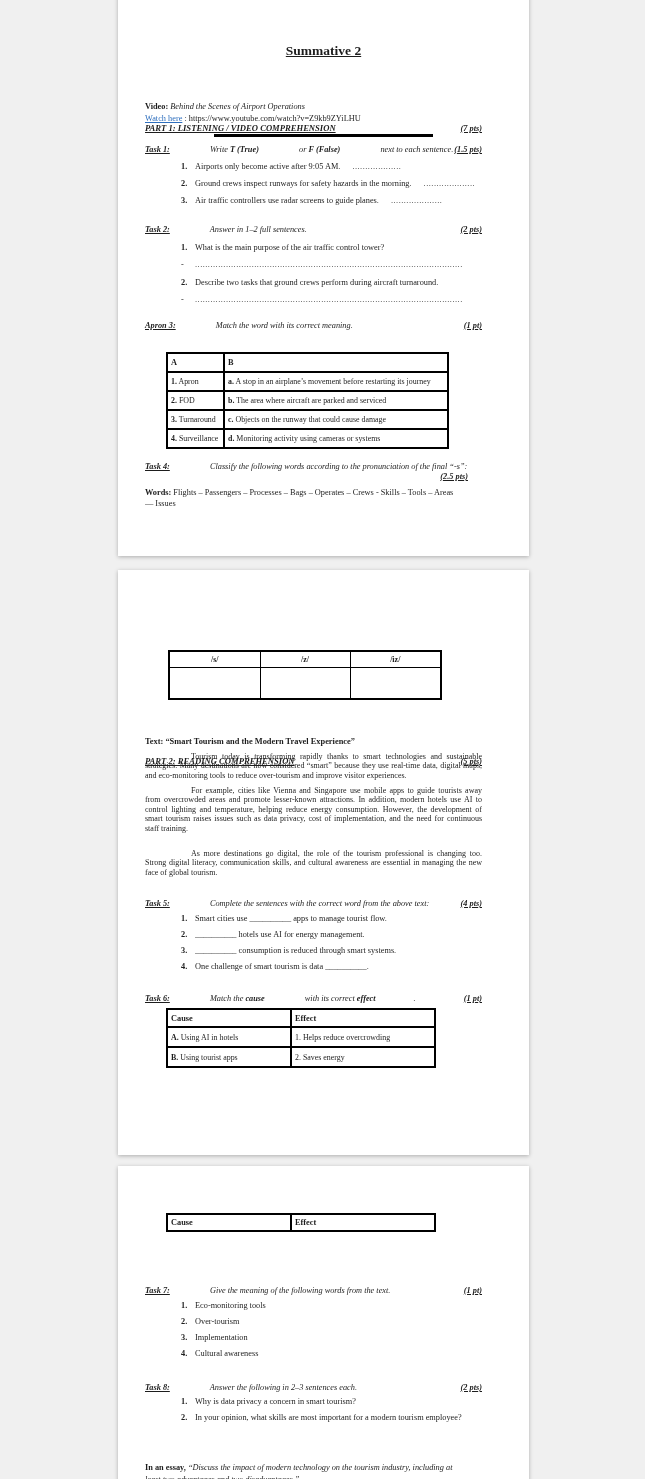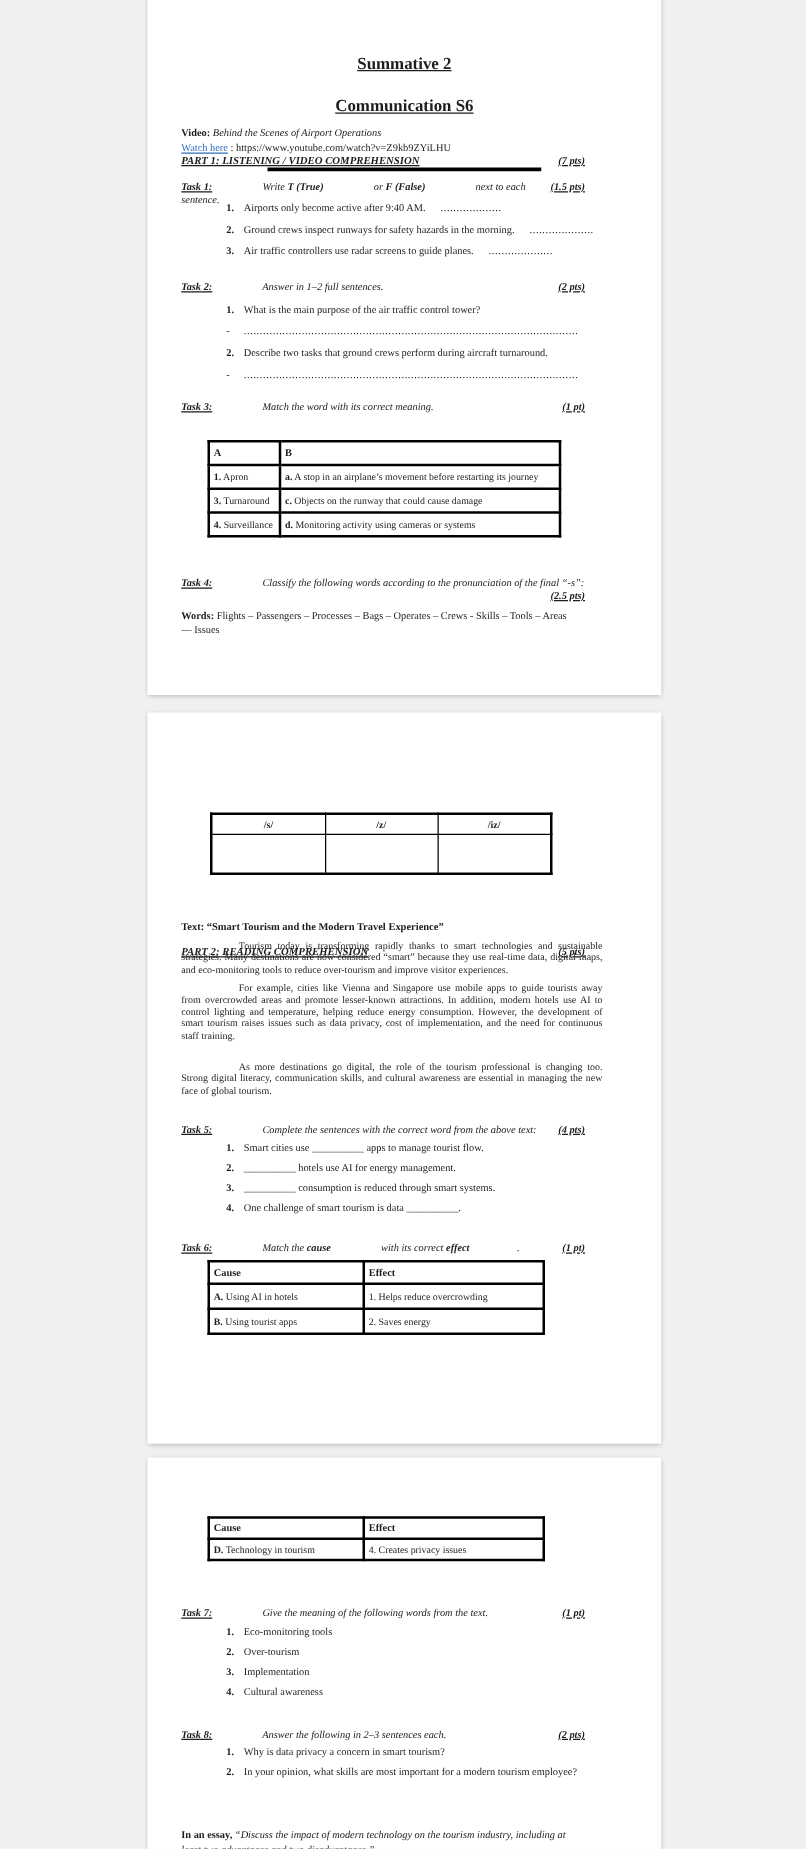--- a/index.html
+++ b/index.html
@@ -8,21 +8,21 @@
   .page{position:absolute;left:118px;width:411px;height:585px;background:#ffffff;
     box-shadow:0 1px 4px rgba(0,0,0,.28);}
   .blk{position:absolute;left:27px;width:337px;font-size:8.3px;line-height:10px;}
   .titles{position:absolute;left:0;width:100%;text-align:center;}
   .doc-title{font-size:13.5px;font-weight:bold;text-decoration:underline;line-height:16px;margin-bottom:5px;margin-top:18px;}
   .hrow{display:flex;justify-content:space-between;align-items:baseline;}
   .part-h{font-weight:bold;font-style:italic;text-decoration:underline;font-size:8.6px;margin-top:36px;}
   .task-h{font-weight:bold;font-style:italic;text-decoration:underline;}
   .desc{font-style:italic;padding-left:38px;}
   .bi{font-weight:bold;font-style:italic;}
-  .pts{font-weight:bold;font-style:italic;text-decoration:underline;margin-right:14px;white-space:nowrap;}
+  .pts{font-weight:bold;font-style:italic;text-decoration:underline;margin-right:0;white-space:nowrap;}
   .pts-line{text-align:right;padding-right:14px;}
   .vline{margin-bottom:2px;}
   .link{color:#2e6fbe;text-decoration:underline;cursor:pointer;}
   .divider{position:absolute;left:96px;width:219px;height:3px;background:#000;}
   .item{display:flex;margin-left:36px;margin-bottom:7px;}
   .item .n{font-weight:bold;width:14px;flex:none;}
   .item .dots-tail{margin-left:12px;letter-spacing:.5px;}
   .ans{margin-bottom:8px;padding-right:20px;}
   .ans .dots{flex:1;overflow:hidden;white-space:nowrap;letter-spacing:.5px;}
   .items16 .item{margin-bottom:6px;}
@@ -43,21 +43,20 @@
   .essay{font-size:8.3px;line-height:11.5px;}
 </style>
 </head>
 <body>
 
 <div class="viewport">
 
   <div class="page" style="top:-29px">
     <div class="titles" style="top:54px">
       <div class="doc-title">Summative 2</div>
-      <div class="doc-title">Communication S6</div>
     </div>
 
     <div class="blk hrow" style="top:116px">
       <span class="part-h">PART 1: LISTENING / VIDEO COMPREHENSION</span>
       <span class="pts">(7 pts)</span>
     </div>
 
     <div class="blk" style="top:131px">
       <div class="vline"><b>Video:</b><i> Behind the Scenes of Airport Operations</i></div>
       <div class="vline"><a class="link">Watch here</a><span> : </span><span>https://www.youtube.com/watch?v=Z9kb9ZYiLHU</span></div>
@@ -66,21 +65,21 @@
     <div class="divider" style="top:163px"></div>
 
     <div class="blk hrow" style="top:174px">
       <span><span class="task-h">Task 1:</span><span class="desc"> Write </span><span class="bi">T (True)</span><span class="desc"> or </span><span class="bi">F (False)</span><span class="desc"> next to each sentence.</span></span>
       <span class="pts">(1.5 pts)</span>
     </div>
 
     <div class="blk" style="top:191px">
       <div class="item">
           <span class="n">1.</span>
-          <span><span>Airports only become active after 9:40 AM.</span><span class="dots-tail">...................</span></span>
+          <span><span>Airports only become active after 9:05 AM.</span><span class="dots-tail">...................</span></span>
         </div>
       <div class="item">
           <span class="n">2.</span>
           <span><span>Ground crews inspect runways for safety hazards in the morning.</span><span class="dots-tail">....................</span></span>
         </div>
       <div class="item">
           <span class="n">3.</span>
           <span><span>Air traffic controllers use radar screens to guide planes.</span><span class="dots-tail">....................</span></span>
         </div>
     </div>
@@ -103,37 +102,41 @@
           <span class="n">2.</span>
           <span>Describe two tasks that ground crews perform during aircraft turnaround.</span>
         </div>
       <div class="item ans">
           <span class="n" style="font-weight:normal">-</span>
           <span class="dots">...........................................................................................................................................................</span>
         </div>
     </div>
 
     <div class="blk hrow" style="top:350px">
-      <span><span class="task-h">Task 3:</span><span class="desc"> Match the word with its correct meaning.</span></span>
+      <span><span class="task-h">Apron 3:</span><span class="desc"> Match the word with its correct meaning.</span></span>
       <span class="pts">(1 pt)</span>
     </div>
 
     <table class="tbl t3" style="top:381px;left:48px;width:281px">
       <colgroup>
           <col style="width:57px">
           <col style="width:224px">
         </colgroup>
       <tbody>
           <tr>
             <th>A</th>
             <th>B</th>
           </tr>
       <tr>
             <td><b>1.</b> <span>Apron</span></td>
             <td><b>a.</b> <span>A stop in an airplane’s movement before restarting its journey</span></td>
+          </tr>
+      <tr>
+            <td><b>2.</b> <span>FOD</span></td>
+            <td><b>b.</b> <span>The area where aircraft are parked and serviced</span></td>
           </tr>
       <tr>
             <td><b>3.</b> <span>Turnaround</span></td>
             <td><b>c.</b> <span>Objects on the runway that could cause damage</span></td>
           </tr>
       <tr>
             <td><b>4.</b> <span>Surveillance</span></td>
             <td><b>d.</b> <span>Monitoring activity using cameras or systems</span></td>
           </tr>
     </tbody>
@@ -237,24 +240,20 @@
     <table class="tbl tc" style="top:47px;left:48px;width:268px">
       <colgroup>
           <col style="width:124px">
           <col style="width:144px">
         </colgroup>
       <tbody>
           <tr>
             <th>Cause</th>
             <th>Effect</th>
           </tr>
-      <tr>
-            <td><b>D.</b> <span>Technology in tourism</span></td>
-            <td>4. Creates privacy issues</td>
-          </tr>
     </tbody>
       </table>
 
     <div class="blk hrow" style="top:120px">
       <span><span class="task-h">Task 7:</span><span class="desc"> Give the meaning of the following words from the text.</span></span>
       <span class="pts">(1 pt)</span>
     </div>
 
     <div class="blk items16" style="top:135px">
       <div class="item">

